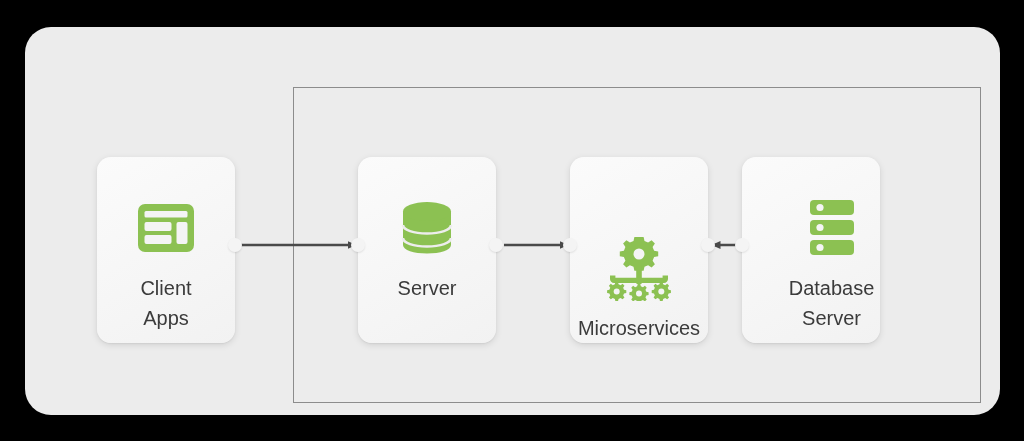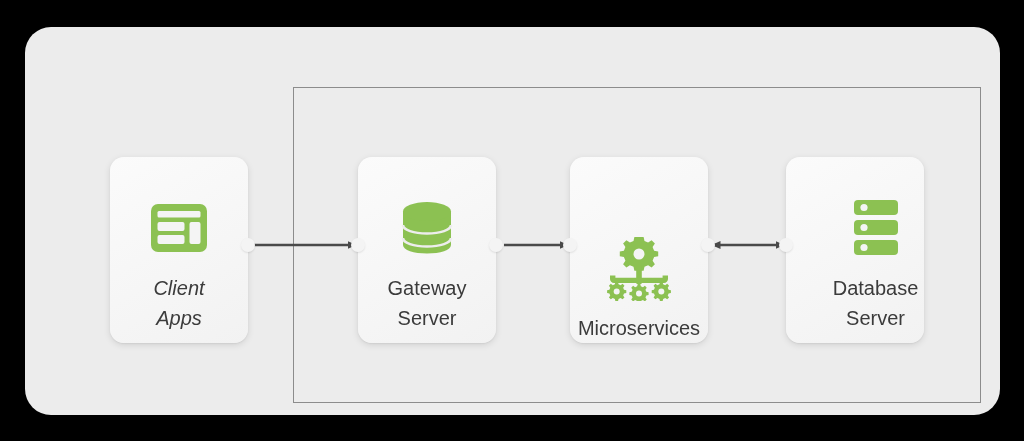--- a/index.html
+++ b/index.html
@@ -77,24 +77,24 @@
   }
   .node .node-label {
     margin-top: 6px;
     text-align: center;
     font-size: 20px;
     line-height: 30px;
     color: #3b3b3b;
     white-space: nowrap;
   }
 
-  #node-client     { left: 85px;  top: 130px; font-style: italic; }
+  #node-client     { left: 72px;  top: 130px; }
   #node-gateway    { left: 333px; top: 130px; }
   #node-micro      { left: 545px; top: 130px; justify-content: flex-end; }
-  #node-database   { left: 761px; top: 130px; padding-left: 41px; }
+  #node-database   { left: 717px; top: 130px; padding-left: 41px; }
 
   
   .nub {
     position: absolute;
     width: 14px;
     height: 14px;
     border-radius: 50%;
     background: #f4f4f4;
     box-shadow: 0 1px 2px rgba(0,0,0,0.10);
   }
@@ -167,21 +167,20 @@
             <path d="M3,15 L3,28 C3,33 13.7,36.5 27,36.5 C40.3,36.5 51,33 51,28 L51,15 Z"></path>
             <path d="M3,29 L3,42 C3,47 13.7,50.5 27,50.5 C40.3,50.5 51,47 51,42 L51,29 Z"></path>
             <path d="M3,42 L3,48 C3,53 13.7,56.5 27,56.5 C40.3,56.5 51,53 51,48 L51,42 Z"></path>
             <ellipse cx="27" cy="14.5" rx="24" ry="9.5"></ellipse>
           </g>
           <path d="M3,28 C3,33 13.7,36.5 27,36.5 C40.3,36.5 51,33 51,28" fill="none" stroke="#ededed" stroke-width="2.6"></path>
           <path d="M3,41 C3,46 13.7,49.5 27,49.5 C40.3,49.5 51,46 51,41" fill="none" stroke="#ededed" stroke-width="2.6"></path>
         </svg>
       </div>
       <div class="node-label">
-        <div>Gateway</div>
         <div>Server</div>
       </div>
     </div>
 
     <div class="node" id="node-micro">
       <span class="nub left"></span>
       <span class="nub right"></span>
       <div class="icon-wrap">
         <svg width="78" height="66" viewBox="0 0 78 66" xmlns="http://www.w3.org/2000/svg">
           <g fill="#8CC152">

